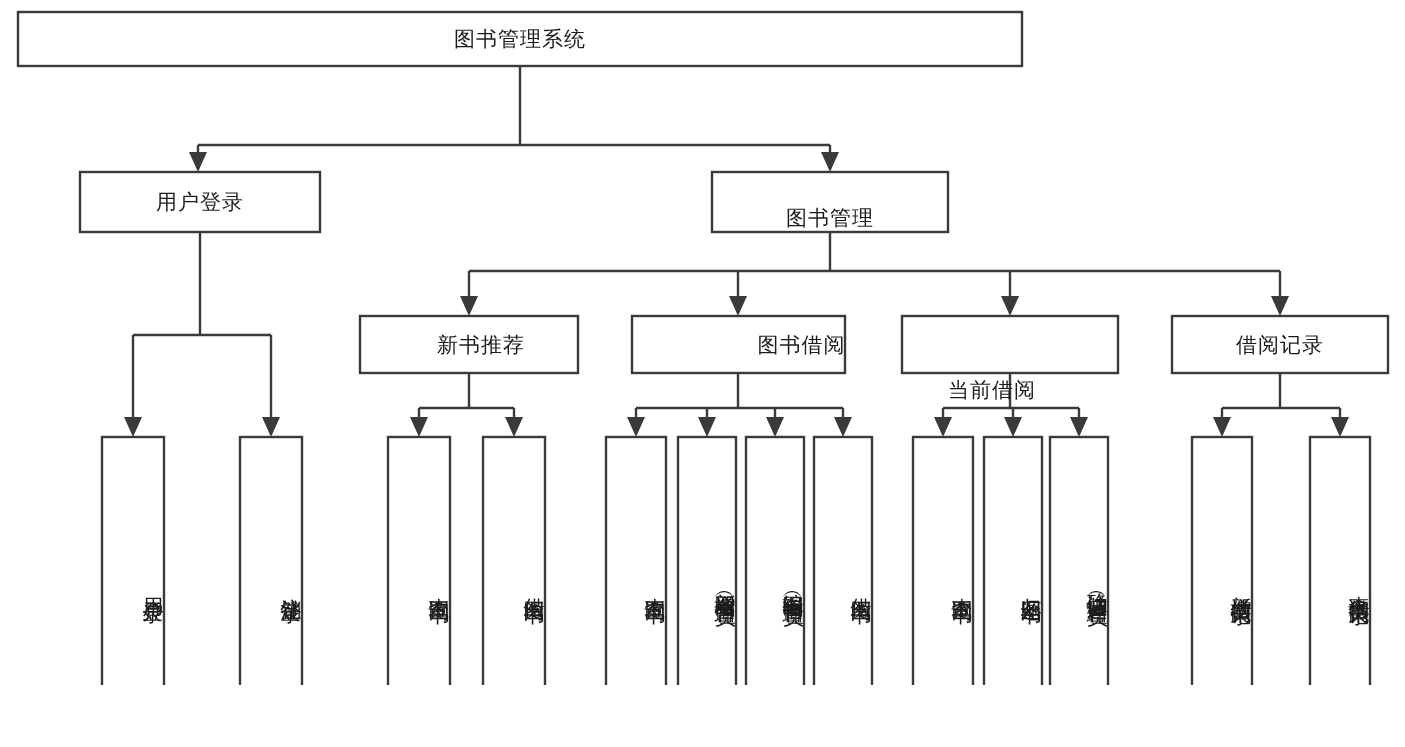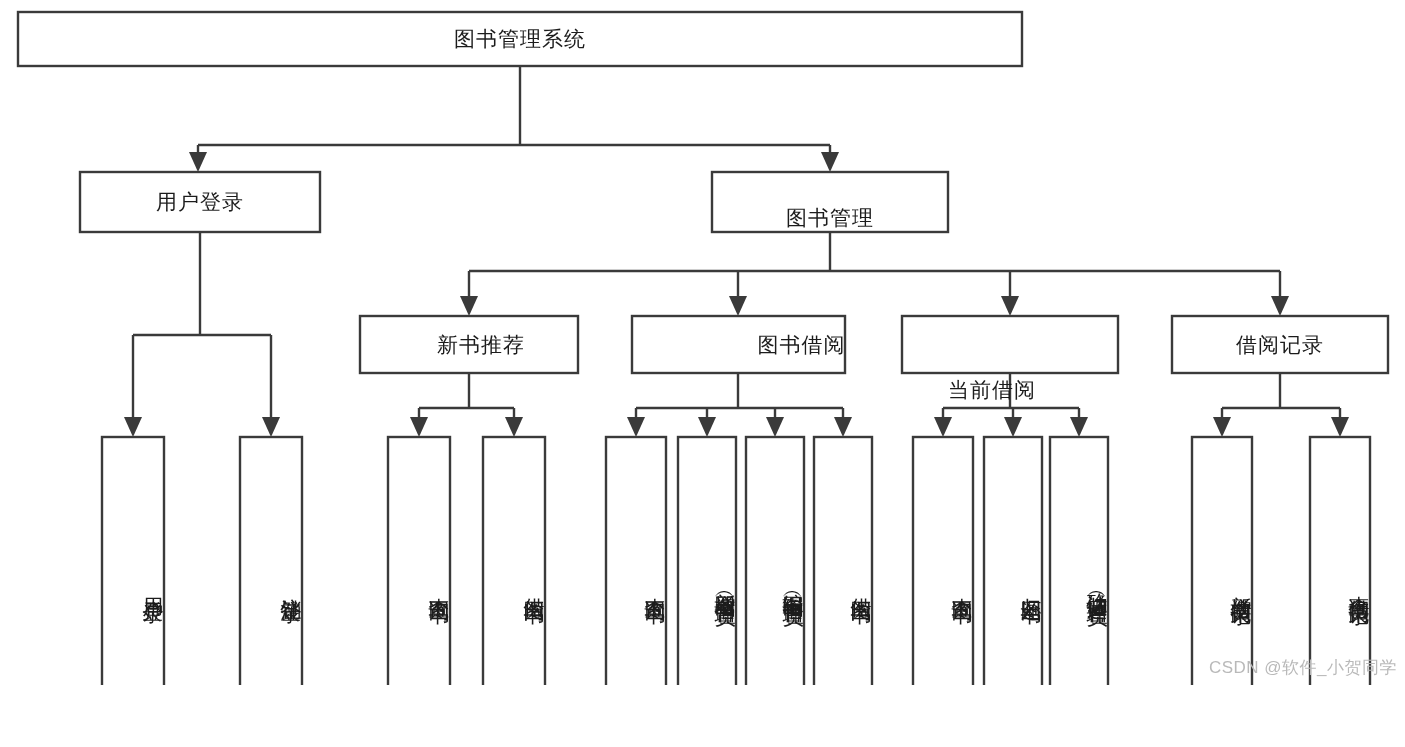--- a/index.html
+++ b/index.html
@@ -192,14 +192,13 @@
       <div class="vlabel-wrap" style="left: 678px; top: 445px; width: 58px; height: 280px;">新增图书（管理员）</div>
       <div class="vlabel-wrap" style="left: 746px; top: 445px; width: 58px; height: 280px;">编辑图书（管理员）</div>
       <div class="vlabel-wrap" style="left: 814px; top: 445px; width: 58px; height: 280px;">借阅图书</div>
       <div class="vlabel-wrap" style="left: 913px; top: 445px; width: 60px; height: 280px;">查询图书</div>
       <div class="vlabel-wrap" style="left: 984px; top: 445px; width: 58px; height: 280px;">归还图书</div>
       <div class="vlabel-wrap" style="left: 1050px; top: 445px; width: 58px; height: 280px;">确认归还（管理员）</div>
       <div class="vlabel-wrap" style="left: 1192px; top: 445px; width: 60px; height: 280px;">新增借阅记录</div>
       <div class="vlabel-wrap" style="left: 1310px; top: 445px; width: 60px; height: 280px;">查询借阅记录</div>
     </div>
 
-  <div class="watermark">CSDN @软件_小贺同学</div>
 </div>
 
 </body></html>

